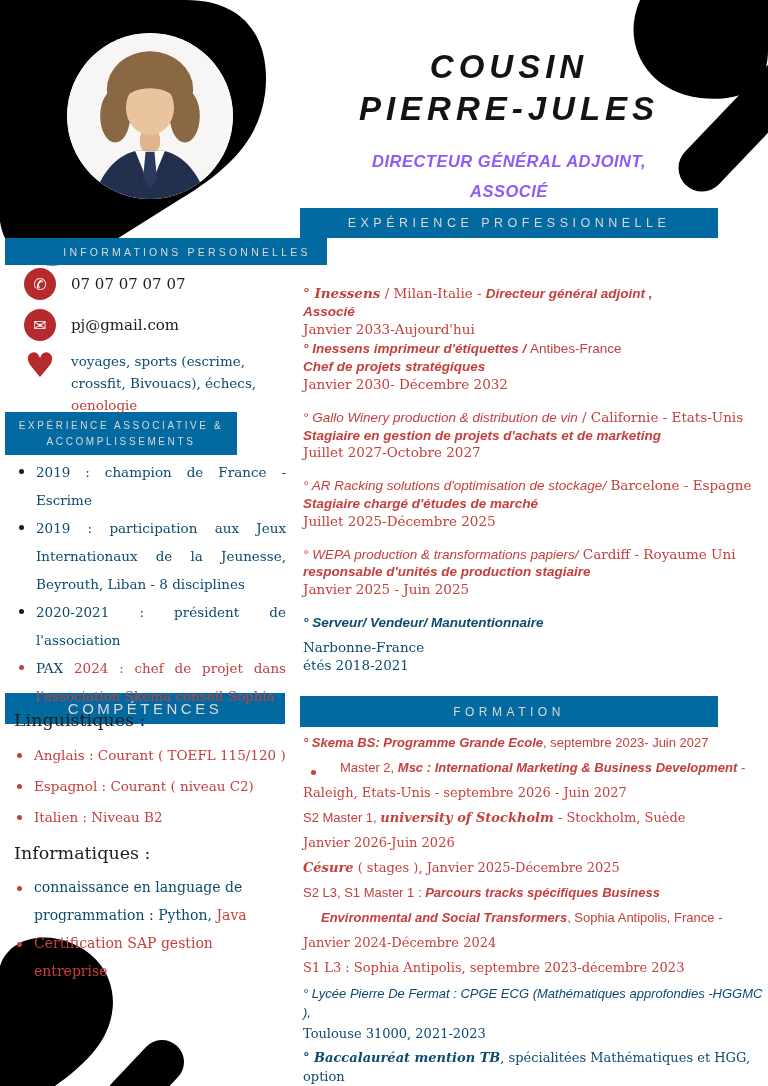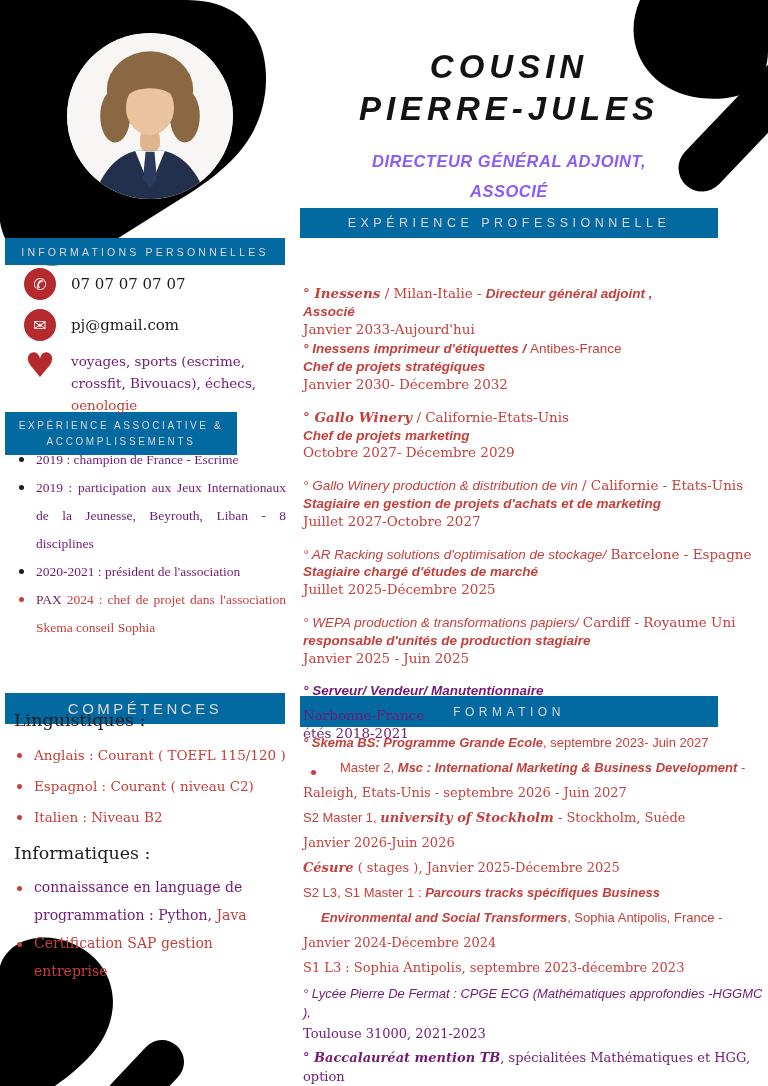--- a/index.html
+++ b/index.html
@@ -15,46 +15,46 @@
   .title{left:300px;top:46px;width:418px;text-align:center;
          font-family:"Liberation Sans",sans-serif;font-weight:bold;font-style:italic;
          font-size:33px;letter-spacing:5px;color:#131313;line-height:1.28;}
   .subtitle{left:300px;top:147px;width:418px;text-align:center;
          font-family:"Liberation Sans",sans-serif;font-weight:bold;font-style:italic;
          font-size:16.5px;letter-spacing:.5px;color:#8b5cf6;line-height:1.8;}
   
   .banner{position:absolute;background:#0369a1;color:#dcd8d6;z-index:1;
           font-family:"Liberation Sans",sans-serif;display:flex;flex-direction:column;
           align-items:center;justify-content:center;text-align:center;}
-  .banner-personal{left:5px;top:238px;width:280px;height:27px;font-size:10.5px;letter-spacing:3.2px;}
+  .banner-personal{left:5px;top:238px;width:280px;height:27px;font-size:10.5px;letter-spacing:3.2px;padding-left:42px;}
   .banner-assoc{left:5px;top:412px;width:232px;height:43px;font-size:10px;letter-spacing:2.6px;line-height:1.55;}
   .banner-comp{left:5px;top:665px;width:280px;height:31px;font-size:15px;letter-spacing:3.5px;margin-top:28px;}
   .banner-exp{left:300px;top:208px;width:418px;height:30px;font-size:12.5px;letter-spacing:4.5px;}
   .banner-form{left:300px;top:696px;width:418px;height:31px;font-size:12px;letter-spacing:4.5px;}
   
   .contact{left:24px;top:268px;width:256px;z-index:1;}
   .crow{display:flex;align-items:center;gap:15px;margin-bottom:9px;}
   .crow.last{align-items:flex-start;}
   .icirc{width:32px;height:32px;min-width:32px;border-radius:50%;background:#b52b2d;
          display:flex;align-items:center;justify-content:center;color:#fff;font-size:16px;
          font-family:"DejaVu Sans",sans-serif;}
   .heart{width:32px;min-width:32px;text-align:center;color:#b52b2d;font-size:34px;line-height:30px;
          font-family:"DejaVu Sans",sans-serif;}
   .cmain{font-size:15px;}
   .interests{font-size:13.5px;line-height:22px;width:212px;}
   
   .b{font-weight:bold;} .i{font-style:italic;}
   .sf{font-family:"Liberation Sans",sans-serif;}
-  .red{color:#c4403c;} .blk{color:#701a75;}
+  .red{color:#c4403c;} .blk{color:#0c4a6e;}
   .ln{position:relative;}
   .bullet{padding-left:20px;}
   .dot{position:absolute;left:3px;top:11px;width:5px;height:5px;border-radius:50%;}
   .dot.k{background:#1c1c1c;} .dot.r{background:#c4403c;}
   
-  .assoc{left:16px;top:446px;width:270px;z-index:1;font-size:13.5px;line-height:28px;text-align:justify;font-family:Liberation Serif, serif;}
+  .assoc{left:16px;top:458px;width:270px;z-index:1;font-size:13.5px;line-height:28px;text-align:justify;}
   .comp{left:14px;top:700px;width:276px;z-index:1;}
   .comp-h{font-size:17.5px;margin:10px 0 10px 0;color:#1c1c1c;}
   .comp .ling .ln{font-size:13.5px;line-height:31px;}
   .comp .info .ln{font-size:14px;line-height:28px;}
   .comp .dot{top:13px;}
   
   .exp{left:303px;top:245px;width:464px;z-index:1;font-size:13.5px;line-height:17.8px;}
   .exp .block{margin-bottom:15px;}
   .exp .block.tight{margin-bottom:2px;margin-top:40px;}
   .exp .gap-top{margin-top:7px;}
@@ -182,25 +182,20 @@
       <div class="ln "><span class="b i red">° Inessens</span><span class="red"> / Milan-Italie - </span><span class="b i sf red">Directeur général adjoint ,</span></div>
       <div class="ln "><span class="b i sf red">Associé</span></div>
       <div class="ln "><span class="red">Janvier 2033-Aujourd'hui</span></div>
     </div>
     <div class="block ">
       <div class="ln "><span class="b i sf red">° Inessens imprimeur d'étiquettes / </span><span class="sf red">Antibes-France</span></div>
       <div class="ln "><span class="b i sf red">Chef de projets stratégiques</span></div>
       <div class="ln "><span class="red">Janvier 2030- Décembre 2032</span></div>
     </div>
     <div class="block ">
-      <div class="ln "><span class="b i red">° Gallo Winery</span><span class="red"> / Californie-Etats-Unis</span></div>
-      <div class="ln "><span class="b i sf red">Chef de projets marketing</span></div>
-      <div class="ln "><span class="red">Octobre 2027- Décembre 2029</span></div>
-    </div>
-    <div class="block ">
       <div class="ln "><span class="i sf red">° Gallo Winery production &amp; distribution de vin</span><span class="red">   / Californie - Etats-Unis</span></div>
       <div class="ln "><span class="b i sf red">Stagiaire en gestion de projets d'achats et de marketing</span></div>
       <div class="ln "><span class="red">Juillet 2027-Octobre 2027</span></div>
     </div>
     <div class="block ">
       <div class="ln "><span class="i sf red">° AR Racking solutions d'optimisation de stockage/</span><span class="red"> Barcelone - Espagne</span></div>
       <div class="ln "><span class="b i sf red">Stagiaire chargé d'études de marché</span></div>
       <div class="ln "><span class="red">Juillet 2025-Décembre 2025</span></div>
     </div>
     <div class="block ">

